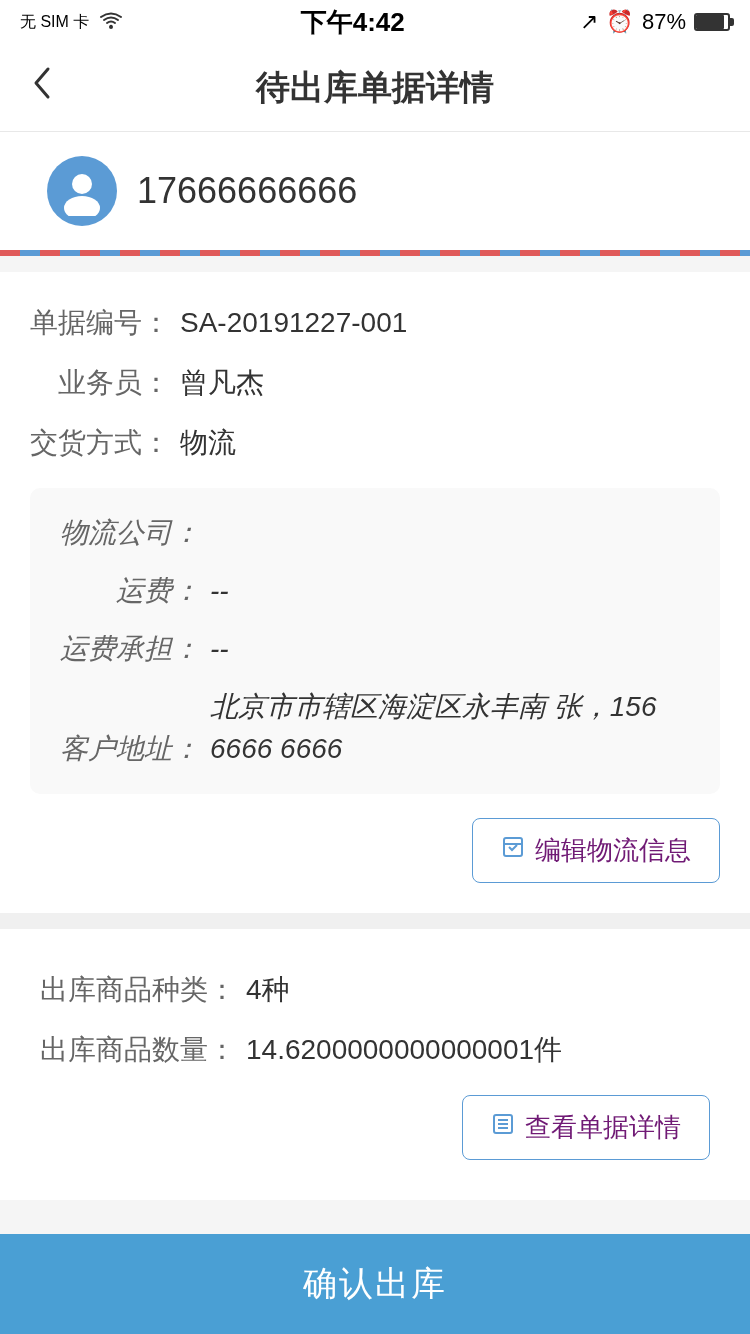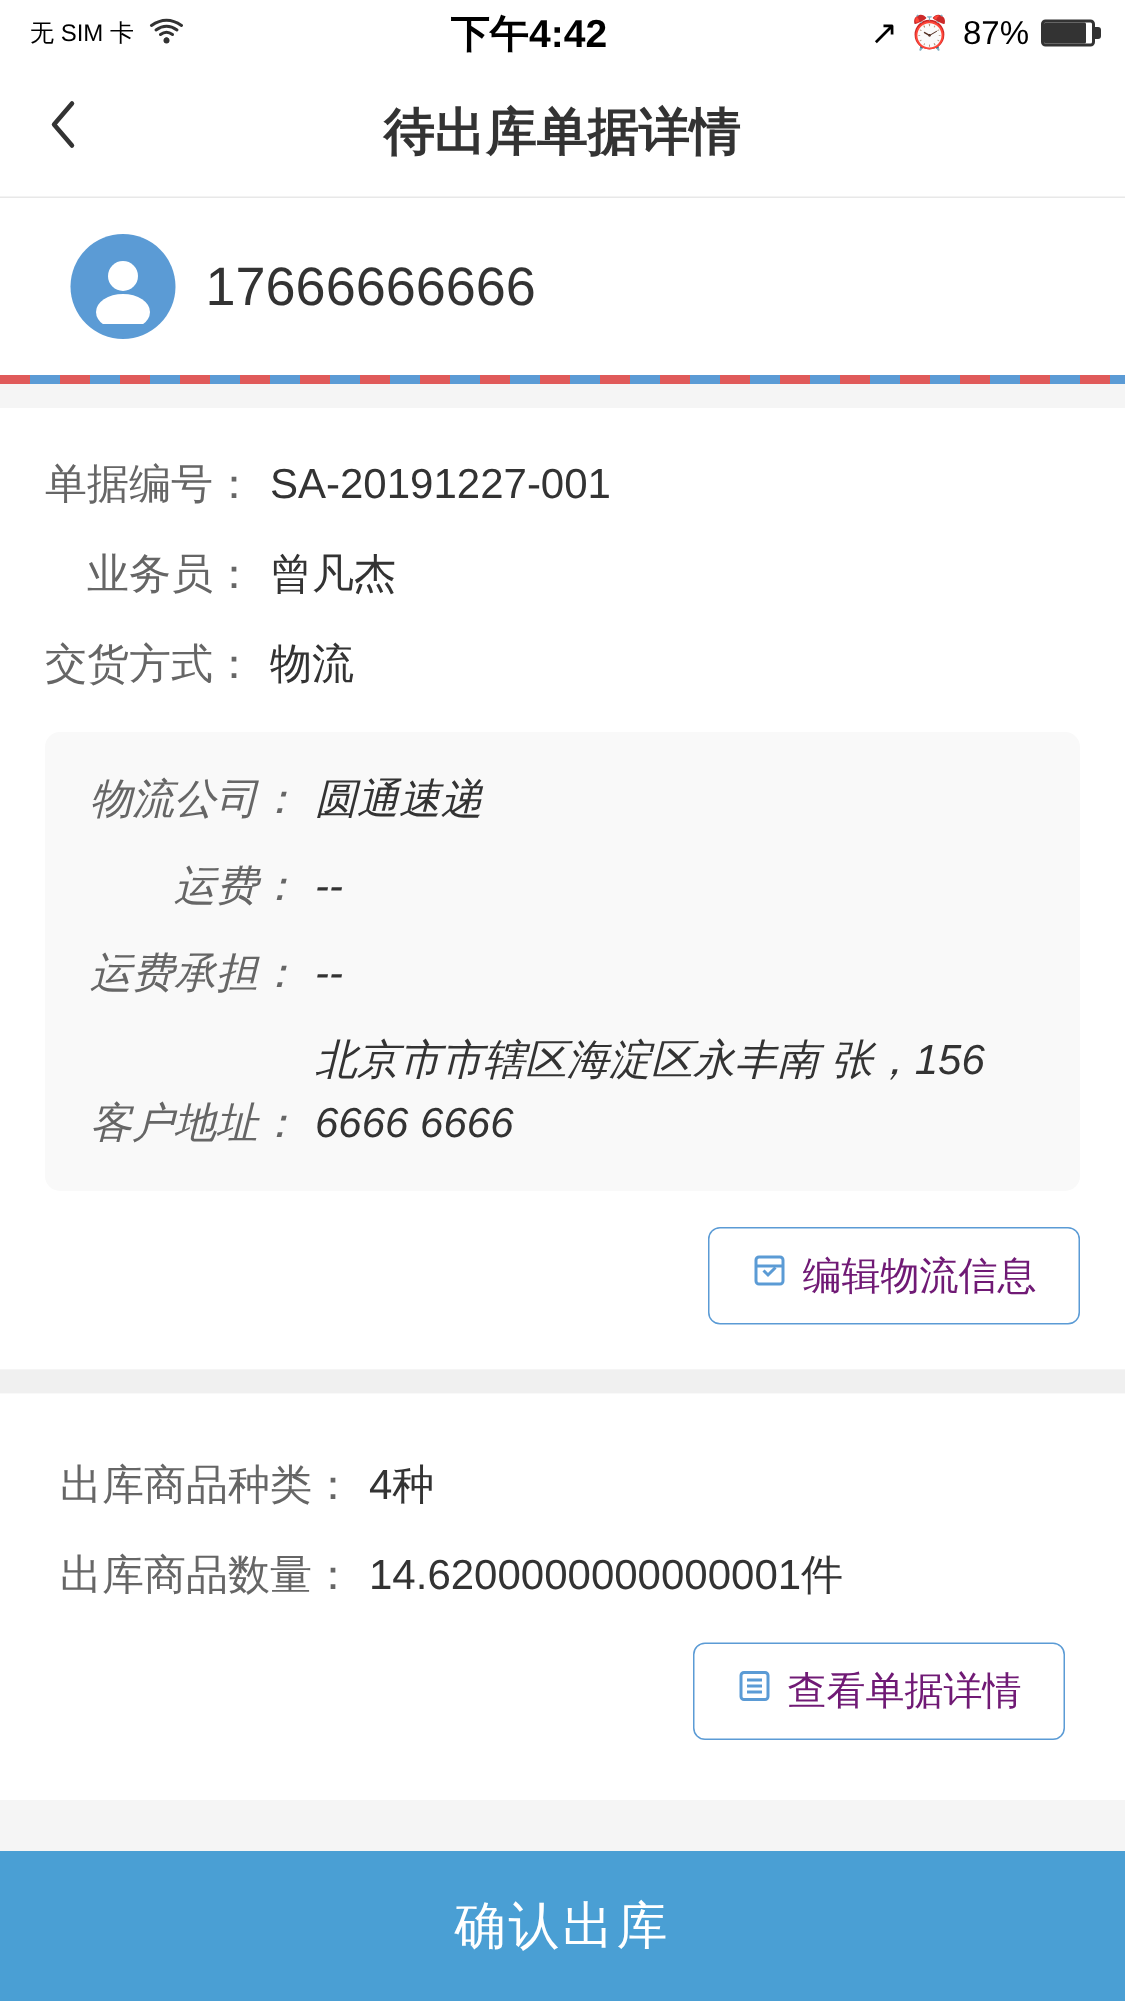--- a/index.html
+++ b/index.html
@@ -308,21 +308,20 @@
     <span class="info-value">曾凡杰</span>
   </div>
   <div class="info-row">
     <span class="info-label">交货方式：</span>
     <span class="info-value">物流</span>
   </div>
 
   <div class="logistics-card">
     <div class="info-row">
       <span class="info-label">物流公司：</span>
-      <span class="info-value">圆通速递</span>
     </div>
     <div class="info-row">
       <span class="info-label">运费：</span>
       <span class="info-value">--</span>
     </div>
     <div class="info-row">
       <span class="info-label">运费承担：</span>
       <span class="info-value">--</span>
     </div>
     <div class="info-row">

